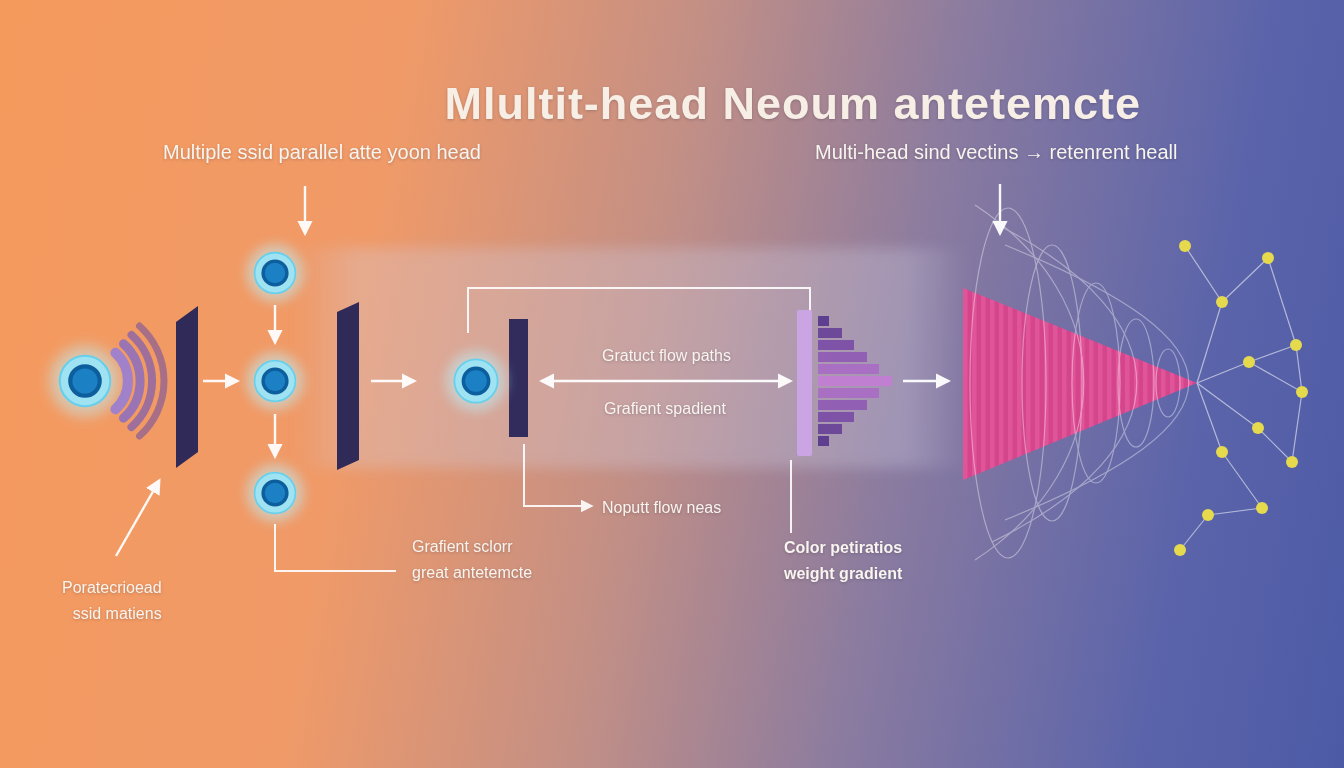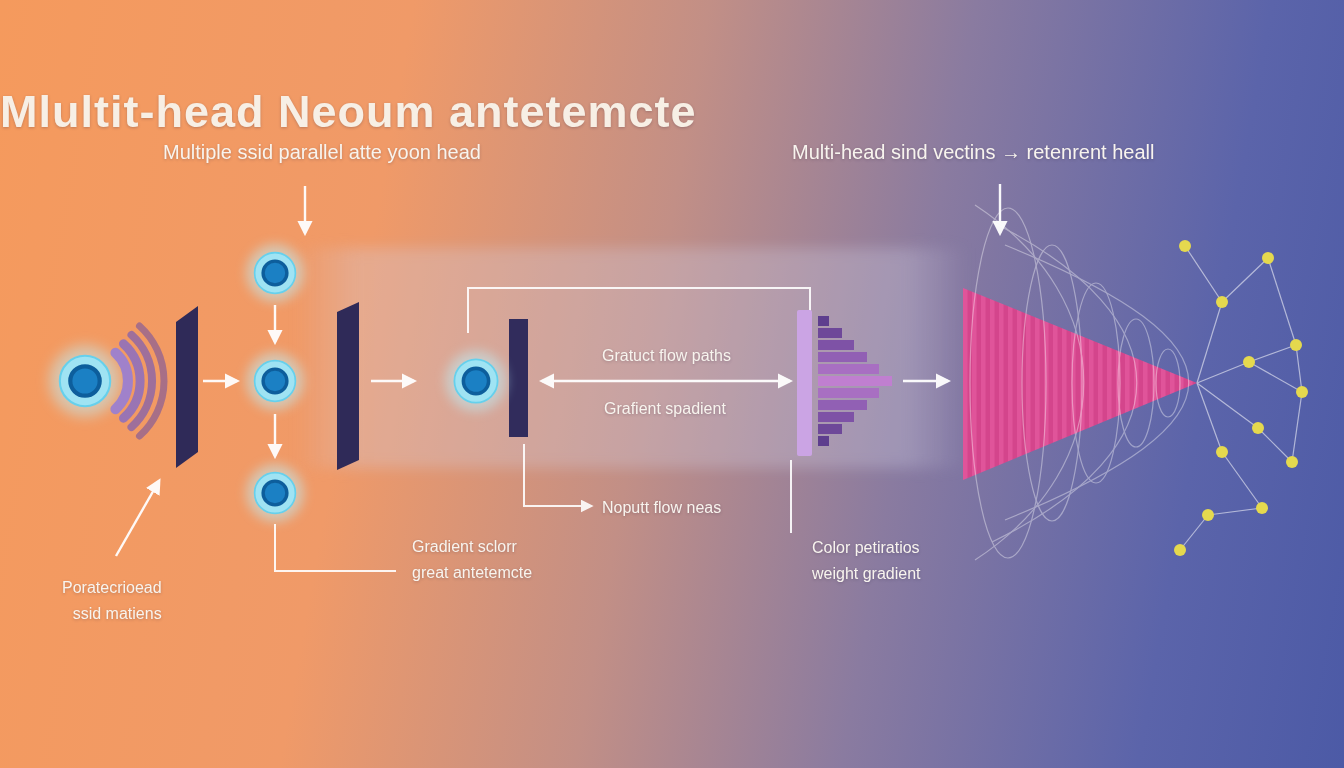--- a/index.html
+++ b/index.html
@@ -10,22 +10,22 @@
   }
   .stage{position:absolute;inset:0;}
   .mid-band{
     position:absolute;left:296px;top:248px;width:672px;height:220px;
     background:linear-gradient(90deg,rgba(205,205,228,0) 0%,rgba(208,208,230,0.30) 9%,rgba(208,208,230,0.30) 91%,rgba(205,205,228,0) 100%);
     filter:blur(7px);
   }
   svg.layer{position:absolute;left:0;top:0;}
   .txt{position:absolute;color:#f8f4ee;text-shadow:0 1px 3px rgba(40,30,60,0.25);}
   .title{
-    left:0;top:78px;width:1141px;text-align:left;
-    font-size:45px;font-weight:700;letter-spacing:1px;color:#f7efe5;margin-top:8px;
+    left:0;top:78px;width:1141px;text-align:right;
+    font-size:45px;font-weight:700;letter-spacing:1px;color:#f7efe5;
   }
   .sub{font-size:20px;font-weight:400;}
   .lbl{font-size:16px;font-weight:400;line-height:26px;}
 </style>
 </head>
 <body>
 
 <div class="stage">
 
   <div class="mid-band"></div>
@@ -155,36 +155,36 @@
       <rect x="818" y="412" width="36" height="10" fill="#7e52a6"></rect>
       <rect x="818" y="424" width="24" height="10" fill="#6e4899"></rect>
       <rect x="818" y="436" width="11" height="10" fill="#5e3e8e"></rect>
     </g>
   </svg>
 
   <div class="txt title">Mlultit-head Neoum antetemcte</div>
 
   <div class="txt sub" style="left:163px;top:141px;">Multiple ssid parallel atte yoon head</div>
 
-  <div class="txt sub" style="left:792px;top:141px;text-align:center;">Multi-head sind vectins → retenrent heall</div>
+  <div class="txt sub" style="left:815px;top:141px;text-align:center;">Multi-head sind vectins → retenrent heall</div>
 
   <div class="txt lbl" style="left:602px;top:343px;">Gratuct flow paths</div>
 
   <div class="txt lbl" style="left:604px;top:396px;">Grafient spadient</div>
 
   <div class="txt lbl" style="left:602px;top:495px;">Noputt flow neas</div>
 
   <div class="txt lbl" style="left:62px;top:575px;text-align:right;">
     <div>Poratecrioead</div>
     <div>ssid matiens</div>
   </div>
 
   <div class="txt lbl" style="left:412px;top:534px;">
-    <div>Gradient sclorr</div>
+    <div>Grafient sclorr</div>
     <div>great antetemcte</div>
   </div>
 
-  <div class="txt lbl" style="left:812px;top:535px;">
+  <div class="txt lbl" style="left:784px;top:535px;font-weight:bold;">
     <div>Color petiratios</div>
     <div>weight gradient</div>
   </div>
 
 </div>
 
 </body></html>

